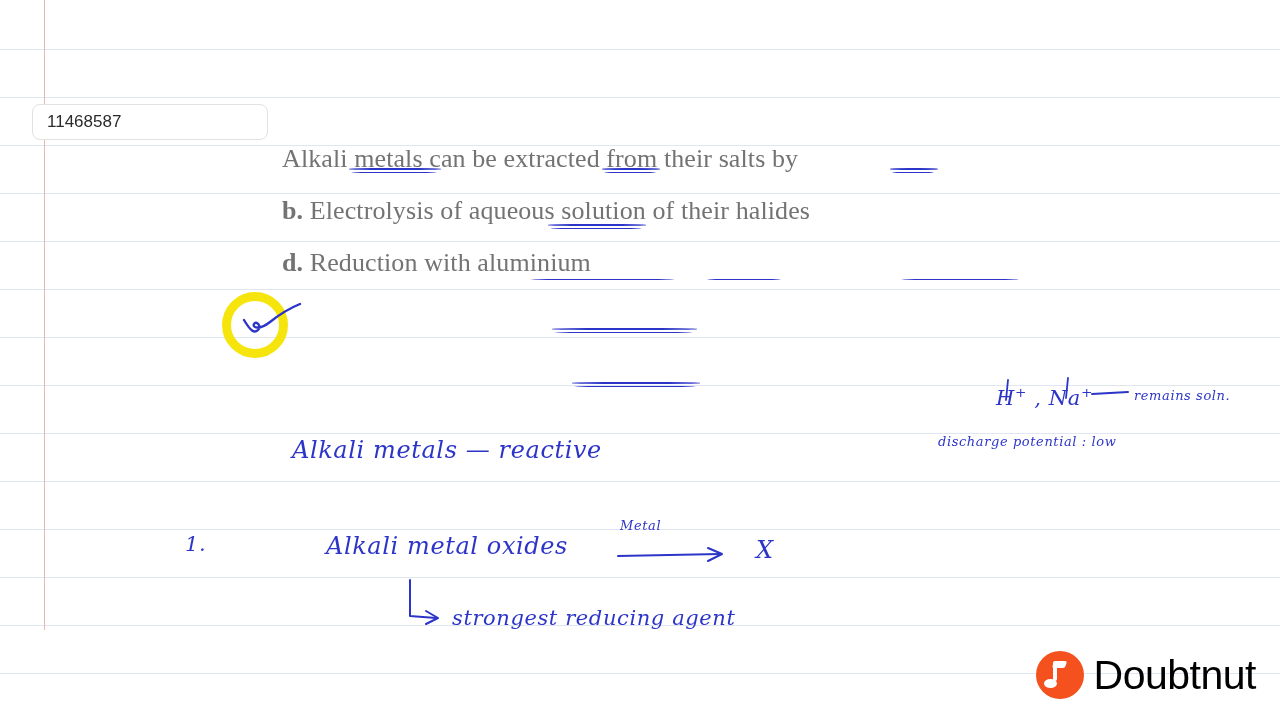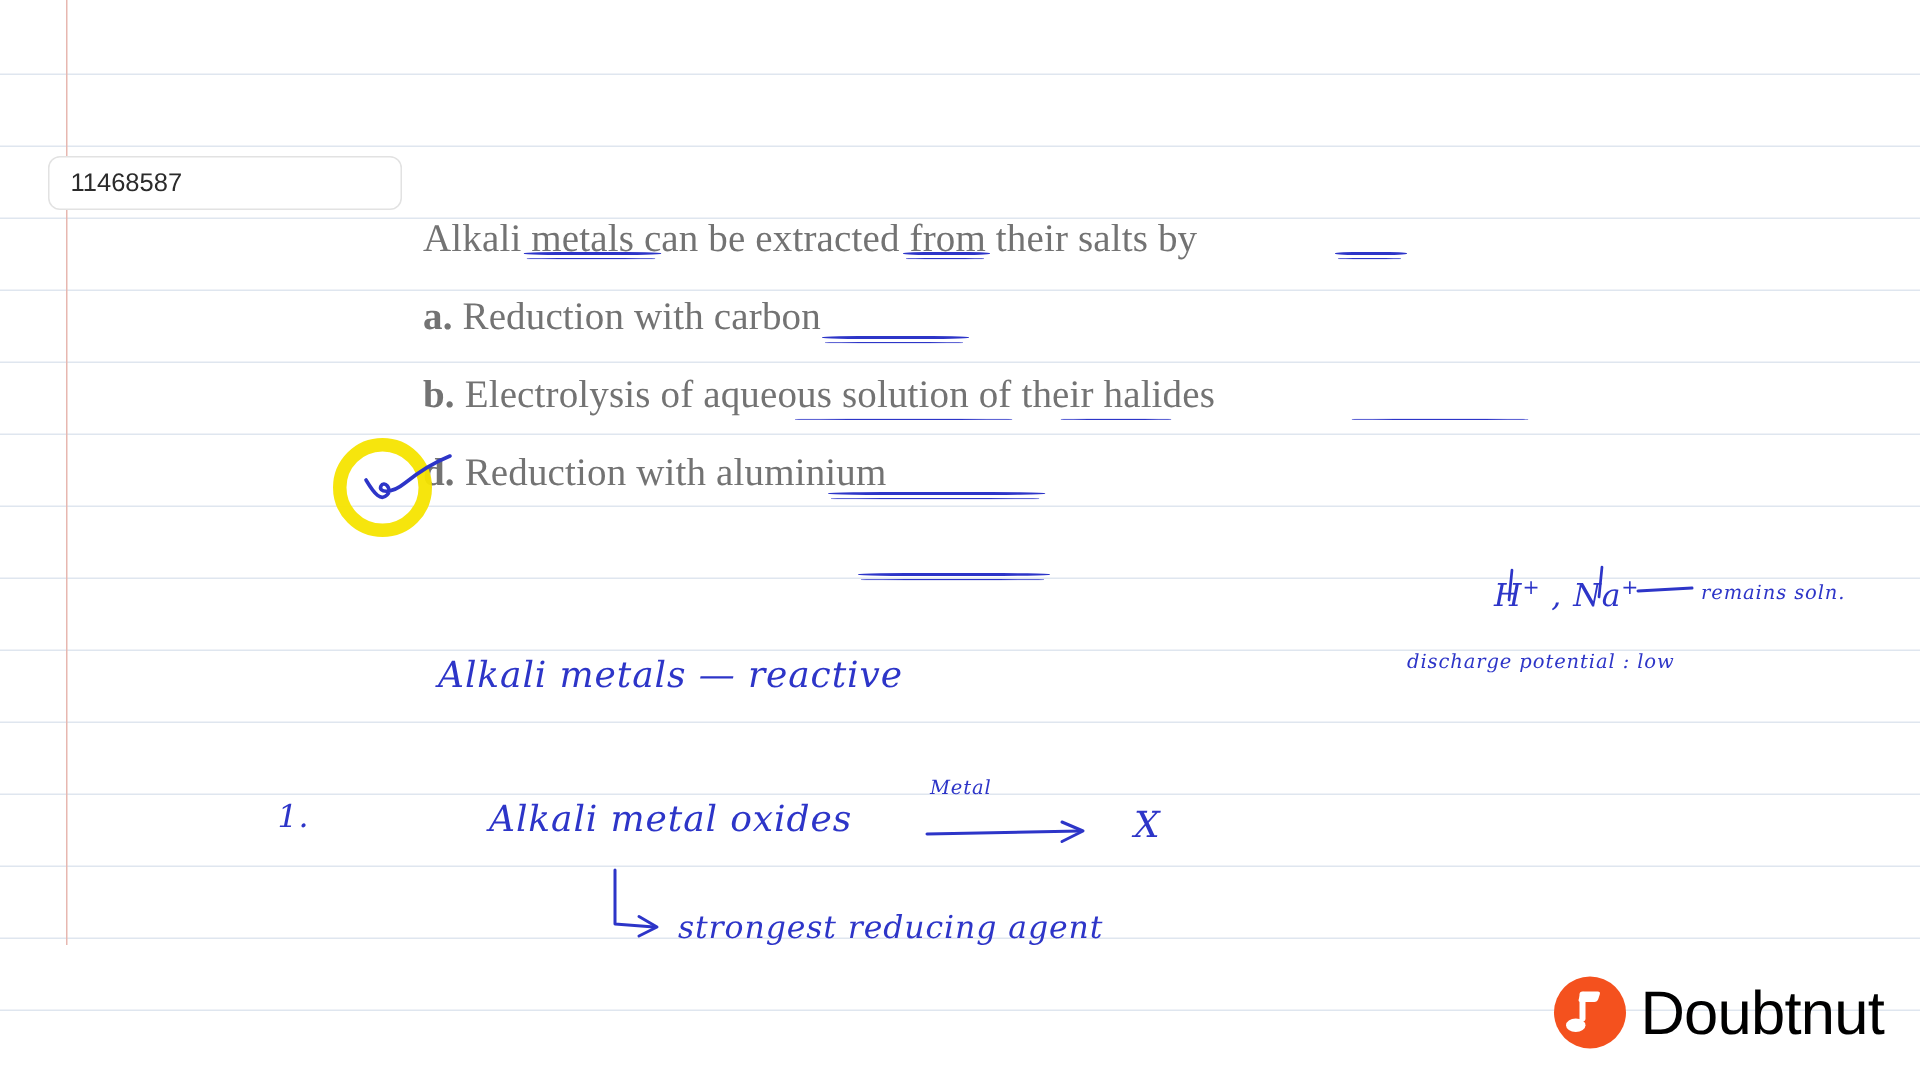--- a/index.html
+++ b/index.html
@@ -205,24 +205,20 @@
   <div class="margin-line" style="left:44px; top:0; height:630px"></div>
 </div>
 
 <div id="qid">
   <span>11468587</span>
 </div>
 
 <div id="question">
   <div class="q-line">Alkali metals can be extracted from their salts by</div>
   <div class="q-line">
-    <span class="opt-letter">a.</span>
-    <span>Reduction with carbon</span>
-  </div>
-  <div class="q-line">
     <span class="opt-letter">b.</span>
     <span>Electrolysis of aqueous solution of their halides</span>
   </div>
   <div class="q-line">
     <span class="opt-letter">d.</span>
     <span>Reduction with aluminium</span>
   </div>
 </div>
 
 <div class="ul double" style="left:349px; top:168px; width:92px;"></div>

